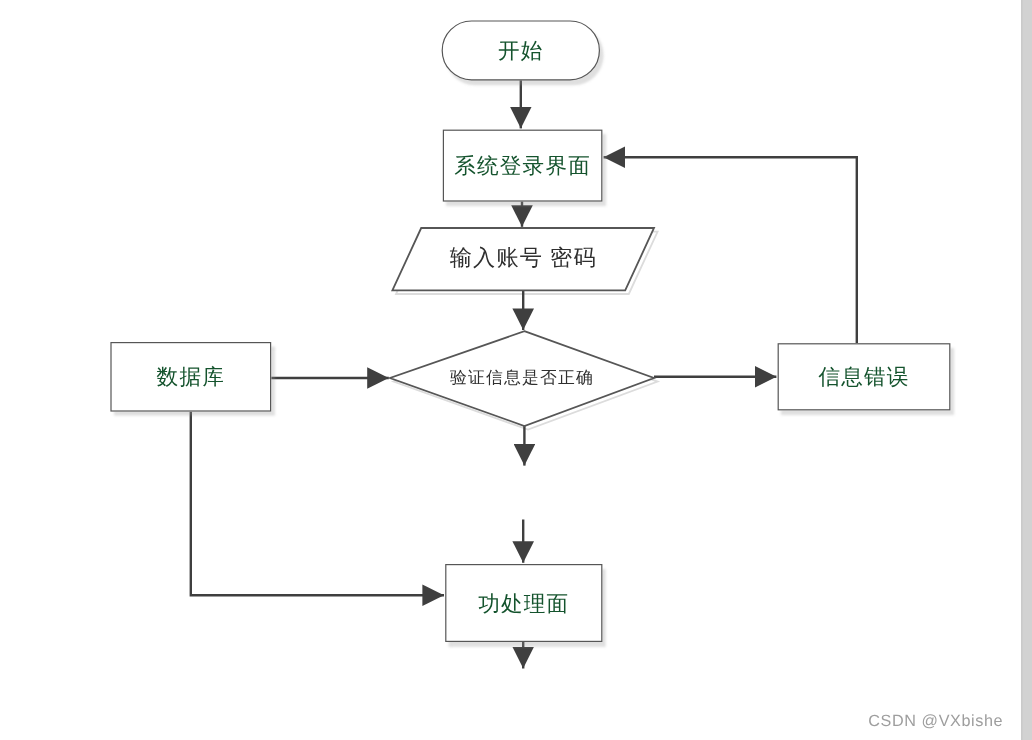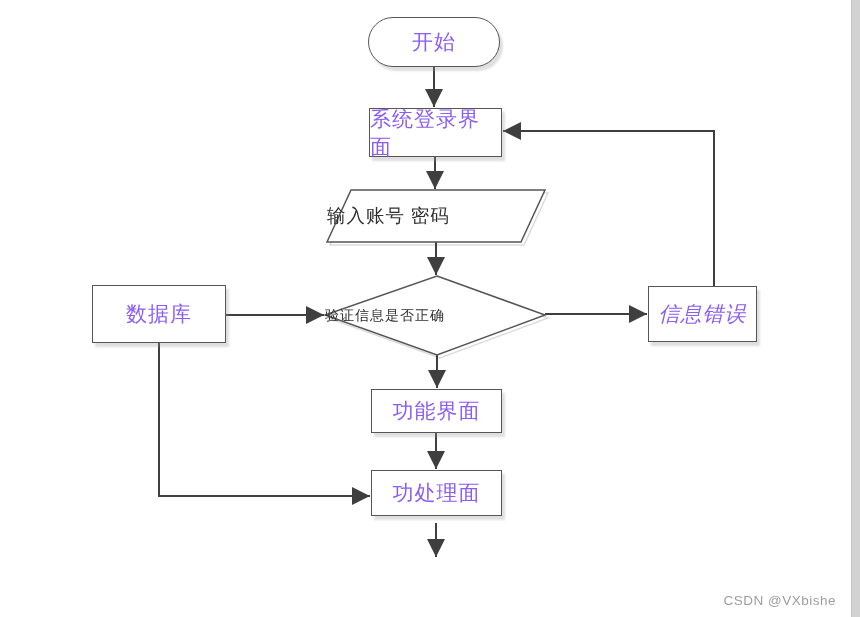--- a/index.html
+++ b/index.html
@@ -11,30 +11,30 @@
     overflow:hidden;
     font-family:"Liberation Serif","DejaVu Serif",serif;
   }
   svg.layer{position:absolute;left:0;top:0;width:860px;height:617px;}
   .node{
     position:absolute;
     box-sizing:border-box;
     background:#ffffff;
     border:1.5px solid #565656;
     display:flex;align-items:center;justify-content:center;
-    color:#8b5cf6;
-    font-size:21px;
+    color:#14532d;
+    font-size:18px;
     letter-spacing:1px;
     box-shadow:3px 4px 2px rgba(150,150,150,0.30);
     z-index:2;
   }
   .terminator{border-radius:26px;}
   .shape-text{
     position:absolute;
-    display:flex;flex-direction:column;align-items:flex-start;justify-content:center;
+    display:flex;flex-direction:column;align-items:center;justify-content:center;
     color:#2f2f2f;
     font-size:18.5px;
     letter-spacing:1px;
     text-align:center;
     z-index:3;
     line-height:26px;
   }
   .watermark{
     position:absolute;
     top:593px;right:24px;
@@ -81,45 +81,42 @@
 
     <polygon points="351,190 545,190 521,242 327,242" fill="#ffffff" stroke="#565656" stroke-width="1.5"></polygon>
 
     <polygon points="437,276 545,315 437,355 325,315" fill="#ffffff" stroke="#565656" stroke-width="1.5"></polygon>
   </svg>
 
   <div class="node terminator" style="left:368px;top:17px;width:132px;height:50px;">
     <span>开始</span>
   </div>
 
-  <div class="node" style="left:369px;top:108px;width:133px;height:49px;">
+  <div class="node" style="left:369px;top:108px;width:133px;height:60px;">
     <span>系统登录界面</span>
   </div>
 
   <div class="shape-text" style="left:327px;top:190px;width:218px;height:52px;">
     <span>输入账号 密码</span>
   </div>
 
   <div class="shape-text" style="left:325px;top:276px;width:220px;height:79px;font-size:14px;">
     <span>验证信息是否正确</span>
   </div>
 
   <div class="node" style="left:92px;top:285px;width:134px;height:58px;">
     <span>数据库</span>
   </div>
 
-  <div class="node" style="left:648px;top:286px;width:109px;height:56px;font-style:italic;">
+  <div class="node" style="left:648px;top:286px;width:144px;height:56px;">
     <span>信息错误</span>
   </div>
 
-  <div class="node" style="left:371px;top:389px;width:131px;height:44px;">
-    <span>功能界面</span>
-  </div>
 
-  <div class="node" style="left:371px;top:470px;width:131px;height:46px;">
+  <div class="node" style="left:371px;top:470px;width:131px;height:65px;">
     <span>功处理面</span>
   </div>
 
 
   <div class="watermark">CSDN @VXbishe</div>
 
   <div class="scrollbar"></div>
 
 </div>
 

